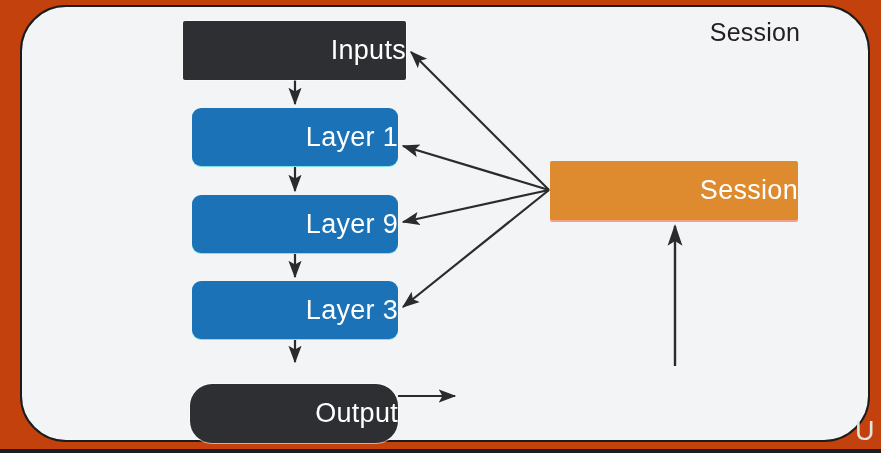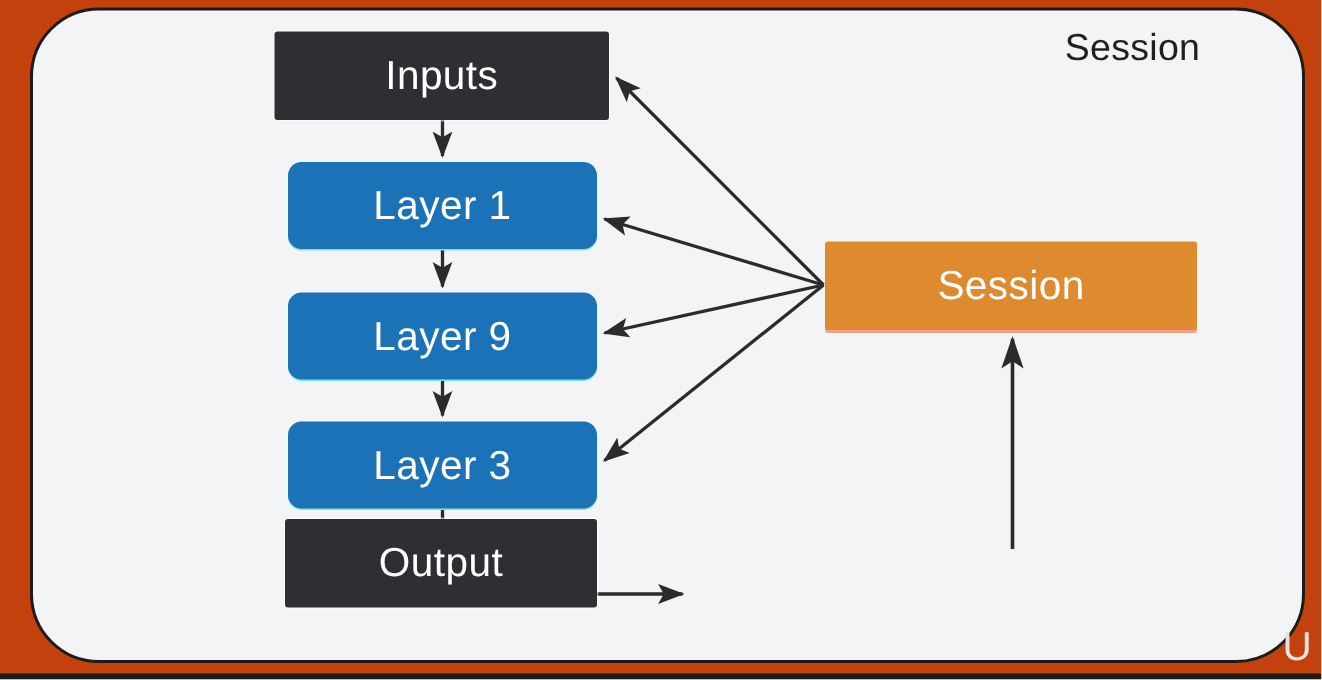--- a/index.html
+++ b/index.html
@@ -41,21 +41,21 @@
     font-family: "Liberation Sans", sans-serif;
     letter-spacing: 0.2px;
     white-space: nowrap;
   }
   
   .node {
     position: absolute;
     box-sizing: border-box;
     display: flex;
     align-items: center;
-    justify-content: center;
+    justify-content: flex-end;
     color: #ffffff;
     font-size: 27px;
     letter-spacing: 0.3px;
     white-space: nowrap;
     font-family: "Liberation Sans", sans-serif;
   }
   .node.dark {
     background: #2d2f33;
     border-radius: 2px;
     box-shadow: 0 0 0 1px rgba(255,255,255,0.55);
@@ -155,21 +155,21 @@
   </div>
 
   <div class="node blue" style="left:192px; top:195px; width:206px; height:58px;">
     <span class="label">Layer 9</span>
   </div>
 
   <div class="node blue" style="left:192px; top:281px; width:206px; height:58px;">
     <span class="label">Layer 3</span>
   </div>
 
-  <div class="node dark" style="left:190px; top:346px; width:208px; height:59px;">
+  <div class="node dark" style="left:190px; top:384px; width:208px; height:59px;border-radius:22px;">
     <span class="label">Output</span>
   </div>
 
   <div class="node orange" style="left:550px; top:161px; width:248px; height:59px;">
     <span class="label">Session</span>
   </div>
 
 
   <div class="watermark">U</div>
 

